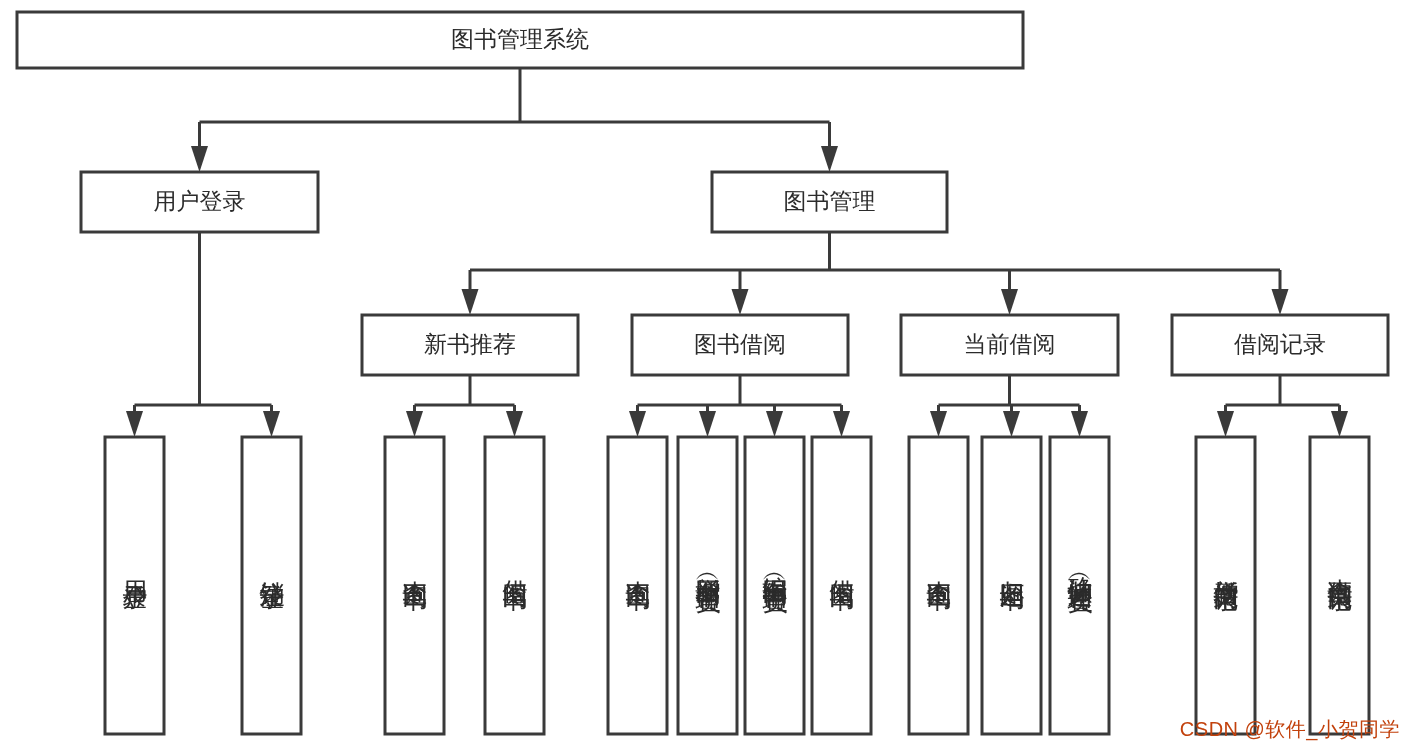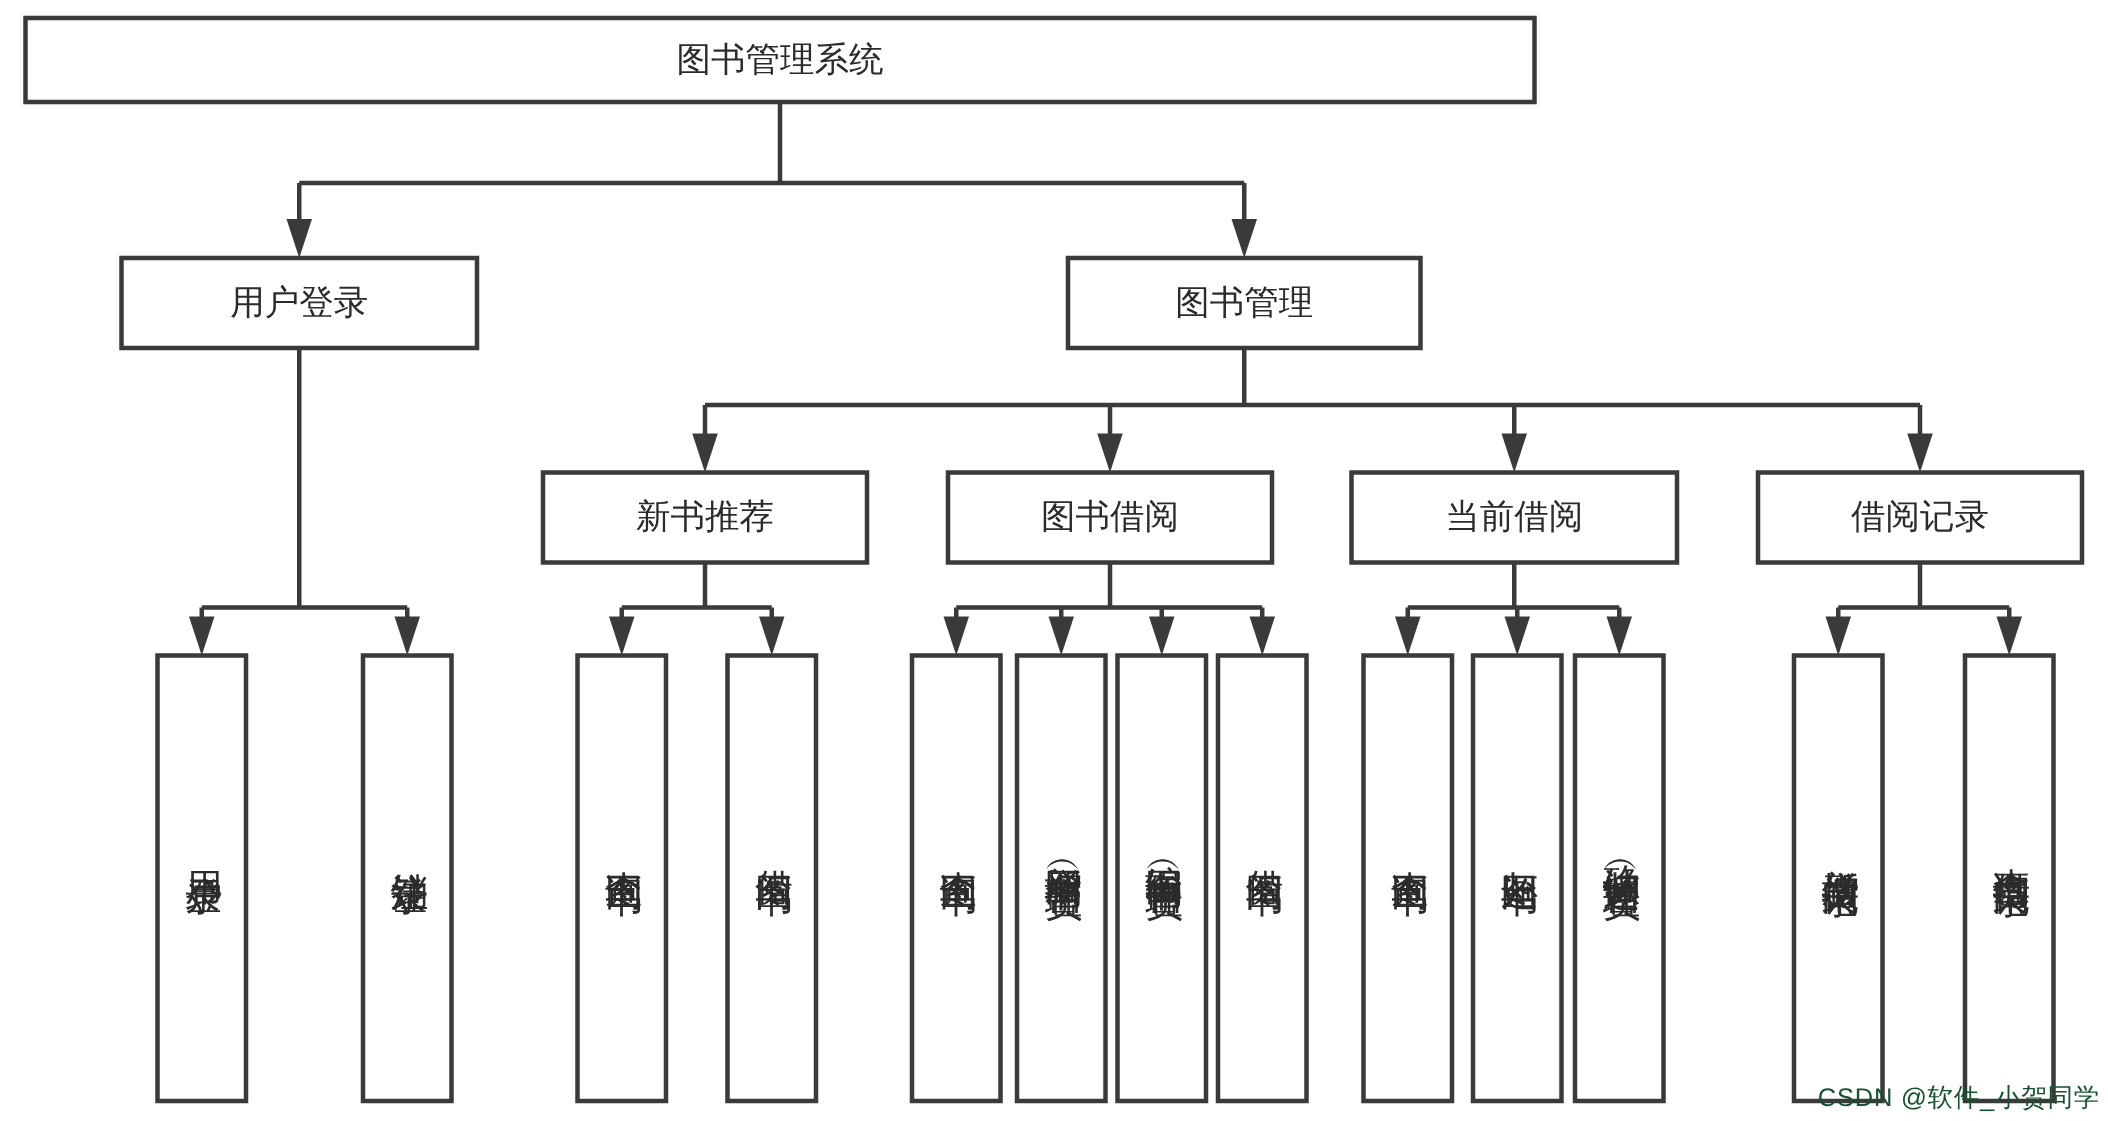--- a/index.html
+++ b/index.html
@@ -19,21 +19,21 @@
   }
   .node-label-v{
     font-family:"Liberation Sans","DejaVu Sans",sans-serif;
     font-size:25px;fill:#2b2b2b;
     writing-mode:vertical-rl;text-orientation:upright;
     letter-spacing:2px;
   }
   .watermark{
     position:absolute;right:5px;bottom:4px;
     font-family:"Liberation Sans","DejaVu Sans",sans-serif;
-    font-size:17px;color:#14532d;white-space:nowrap;
+    font-size:20px;color:#c2410c;white-space:nowrap;
     letter-spacing:0.5px;user-select:none;
   }
 </style>
 </head>
 <body>
 
 <svg id="diagram" viewBox="0 0 1405 747">
   <g id="edges">
       <line x1="520" y1="68" x2="520" y2="122" class="edge-line"></line>
       <line x1="199.5" y1="122" x2="829.5" y2="122" class="edge-line"></line>

